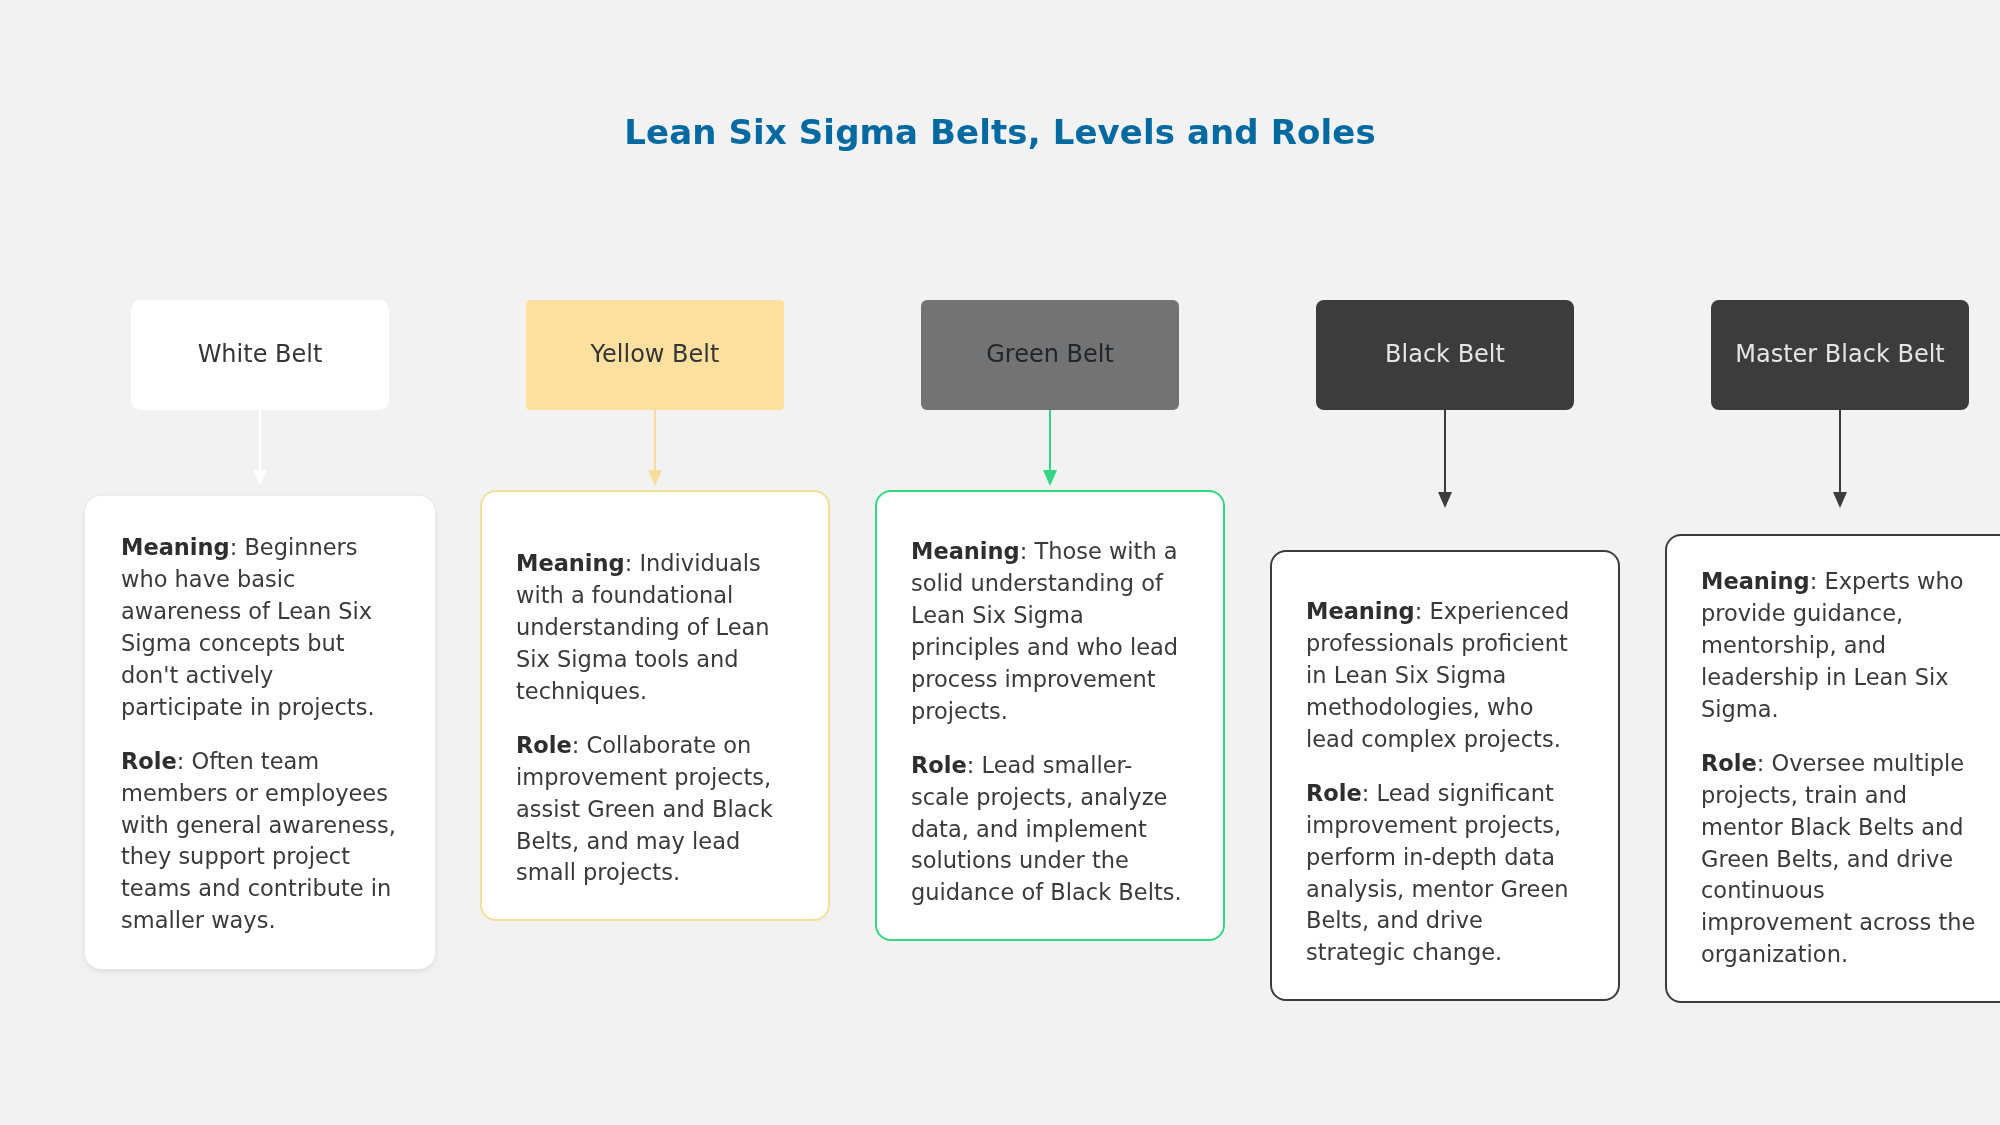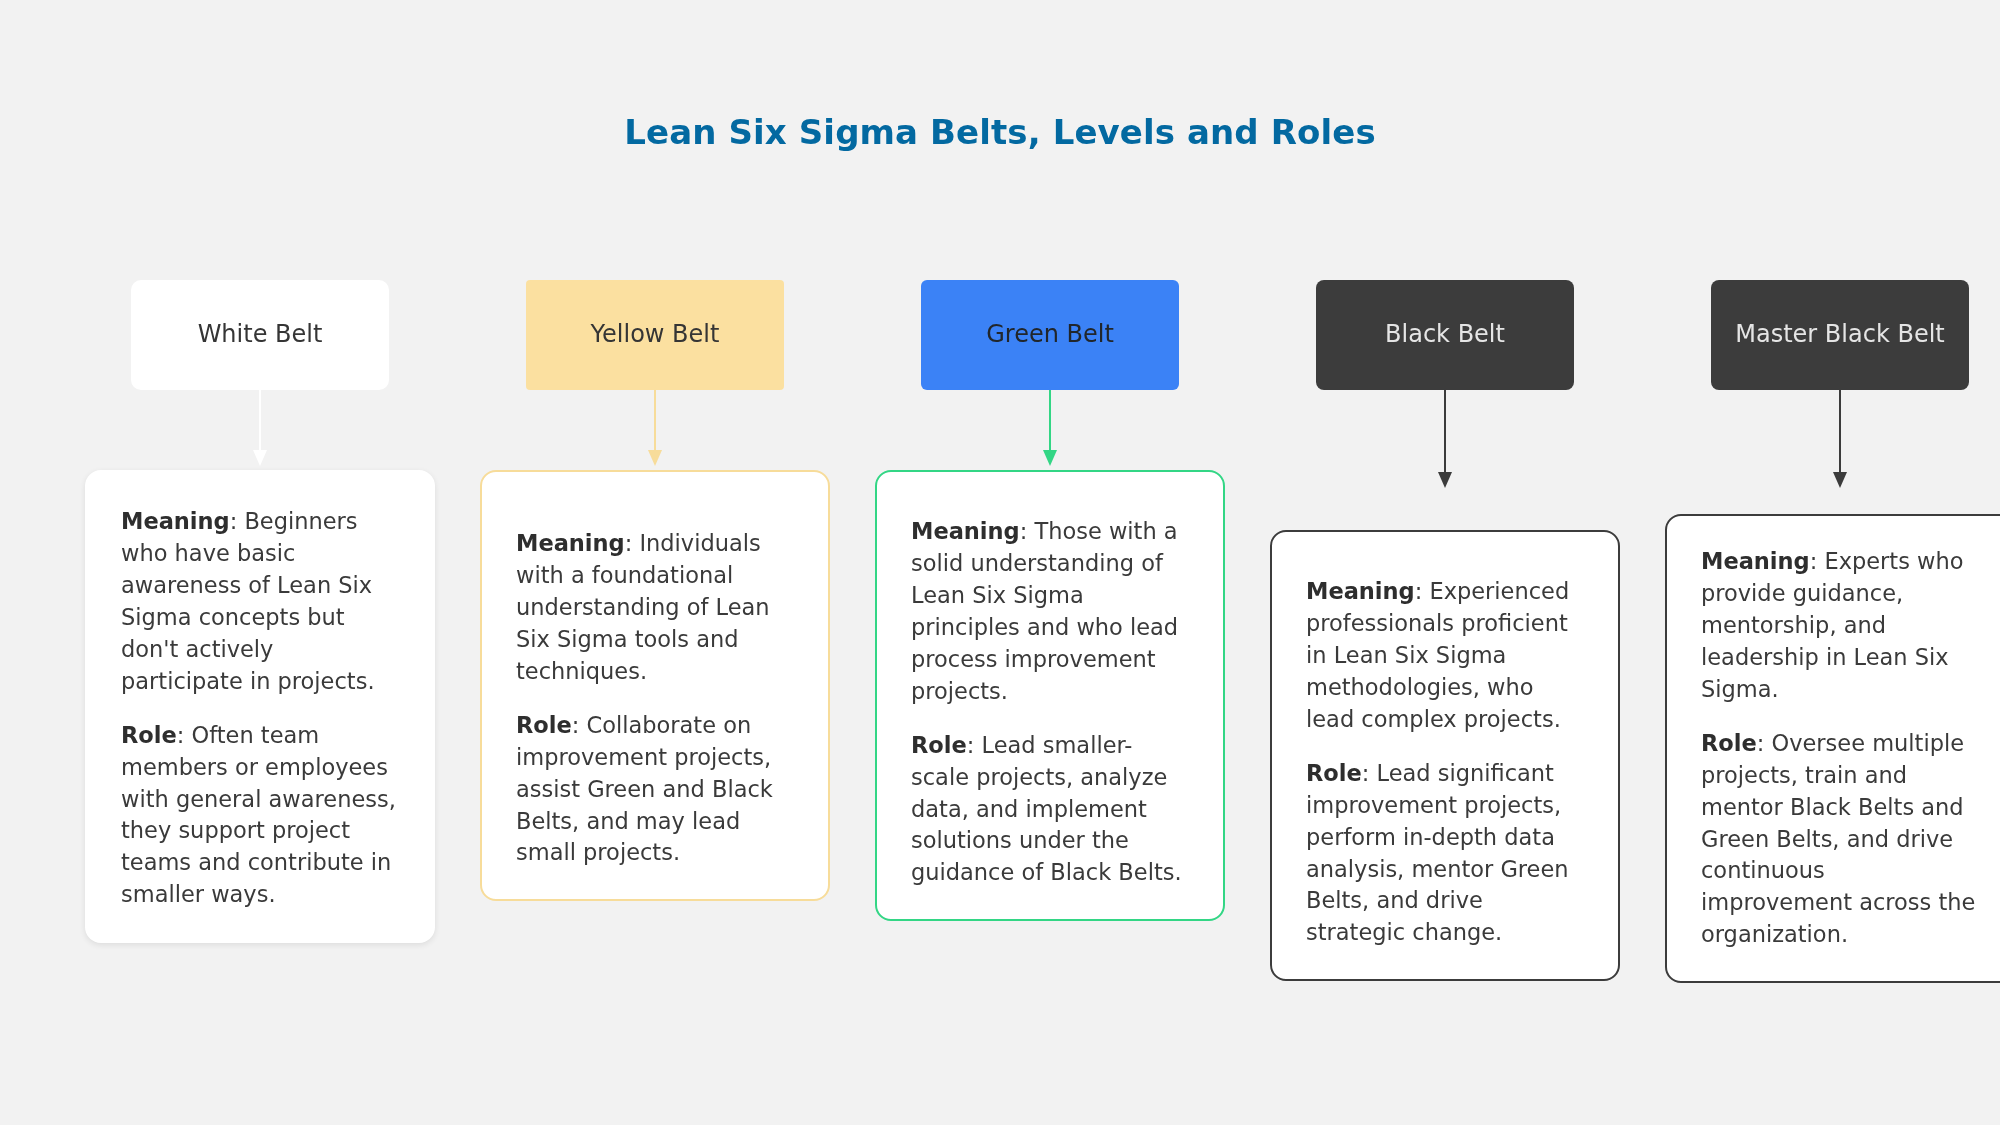--- a/index.html
+++ b/index.html
@@ -28,21 +28,21 @@
     text-align: center;
     font-size: 34px;
     font-weight: bold;
     color: #0369a1;
     letter-spacing: 0.1px;
     font-family: "DejaVu Sans", sans-serif;
   }
 
   .columns {
     position: absolute;
-    top: 280px;
+    top: 300px;
     left: 85px;
     width: 1870px;
     display: flex;
     flex-direction: row;
     align-items: flex-start;
     gap: 0px;
   }
 
   .column {
     width: 350px;
@@ -72,21 +72,21 @@
     background: #ffffff;
     color: #353535;
     border-radius: 10px;
   }
   .belt-header.yellow {
     background: #fbe0a0;
     color: #353535;
     border-radius: 4px;
   }
   .belt-header.green {
-    background: #3b82f6;
+    background: #737373;
     color: #21262b;
     border-radius: 6px;
   }
   .belt-header.black {
     background: #3c3c3c;
     color: #e5e5e5;
     border-radius: 8px;
   }
 
   
@@ -121,21 +121,21 @@
     margin: 0 0 22px 0;
     font-size: 22.5px;
     line-height: 1.42;
     color: #3a3a3a;
     font-family: "DejaVu Sans", sans-serif;
   }
   .belt-card p:last-child { margin-bottom: 0; }
   .belt-card p b { font-weight: bold; color: #2e2e2e; }
 
   
-  .col-0 .belt-card { margin-top: 4px; }
+  .col-0 .belt-card { margin-top: 10px; }
   .col-1 .belt-card { margin-top: 2px; padding-top: 56px; padding-bottom: 30px; }
   .col-2 .belt-card { margin-top: 2px; padding-top: 44px; }
   .col-3 .belt-card { margin-top: 40px; padding-top: 44px; }
   .col-4 .belt-card { margin-top: 24px; padding-top: 30px; }
 
   .col-1 .belt-header { min-height: 110px; }
   .col-3 .belt-header { min-height: 110px; }
   .col-4 .belt-header { min-height: 110px; }
 
   .col-3 .connector, .col-4 .connector { height: 100px; }

